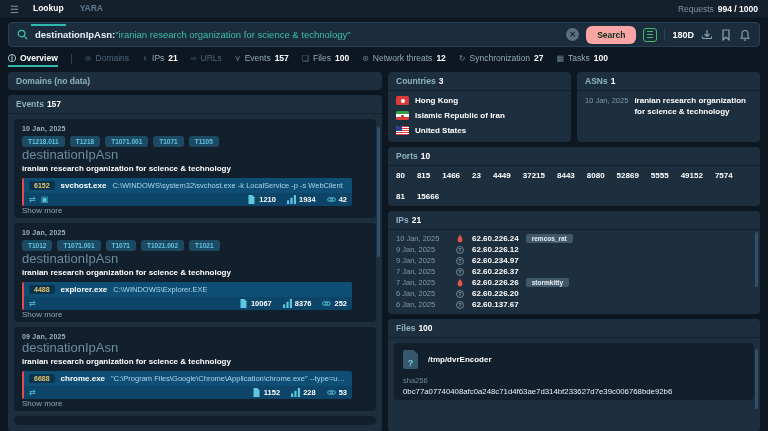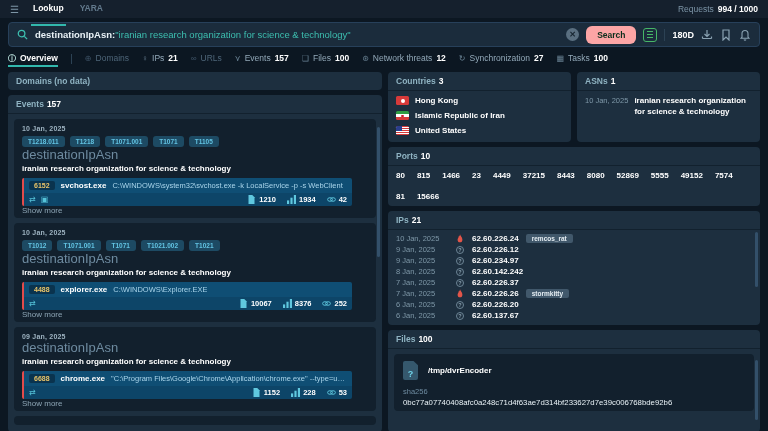--- a/index.html
+++ b/index.html
@@ -411,27 +411,20 @@
           <span class="ipaddr">62.60.226.12</span>
         </div>
         <div class="iprow">
           <span class="ipdate">9 Jan, 2025</span>
           <span class="ipicon">
               <span class="qmark">?</span>
             </span>
           <span class="ipaddr">62.60.234.97</span>
         </div>
         <div class="iprow">
-          <span class="ipdate">8 Jan, 2025</span>
-          <span class="ipicon">
-              <span class="qmark">?</span>
-            </span>
-          <span class="ipaddr">62.60.142.242</span>
-        </div>
-        <div class="iprow">
           <span class="ipdate">7 Jan, 2025</span>
           <span class="ipicon">
               <span class="qmark">?</span>
             </span>
           <span class="ipaddr">62.60.226.37</span>
         </div>
         <div class="iprow">
           <span class="ipdate">7 Jan, 2025</span>
           <span class="ipicon">
               <svg width="8" height="10" viewBox="0 0 10 12">

